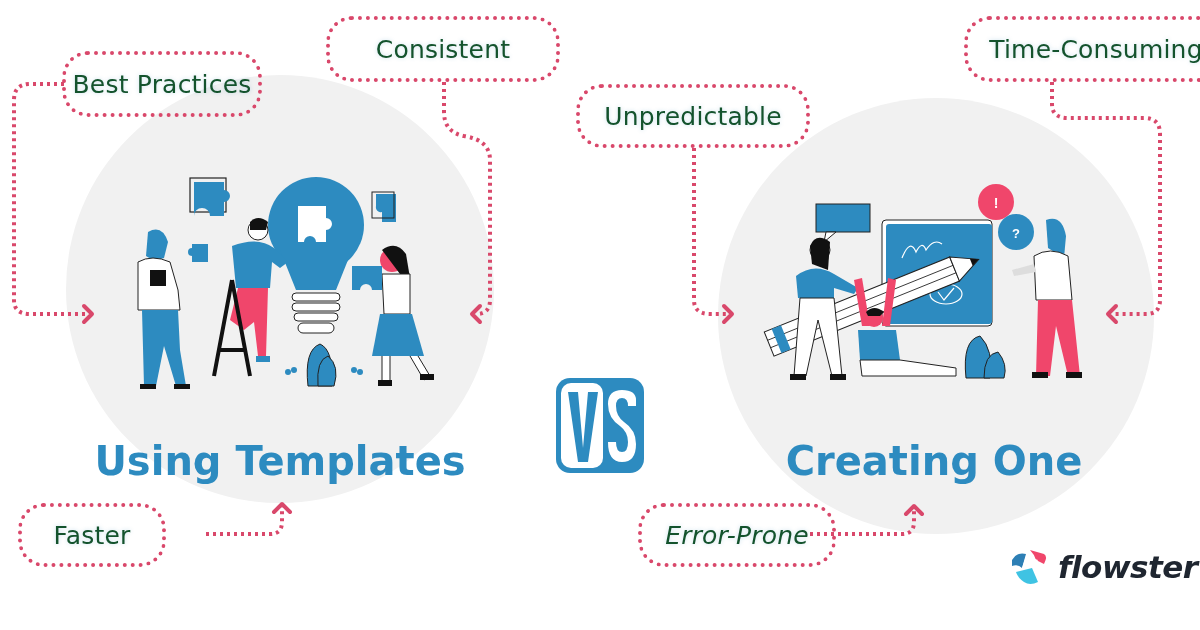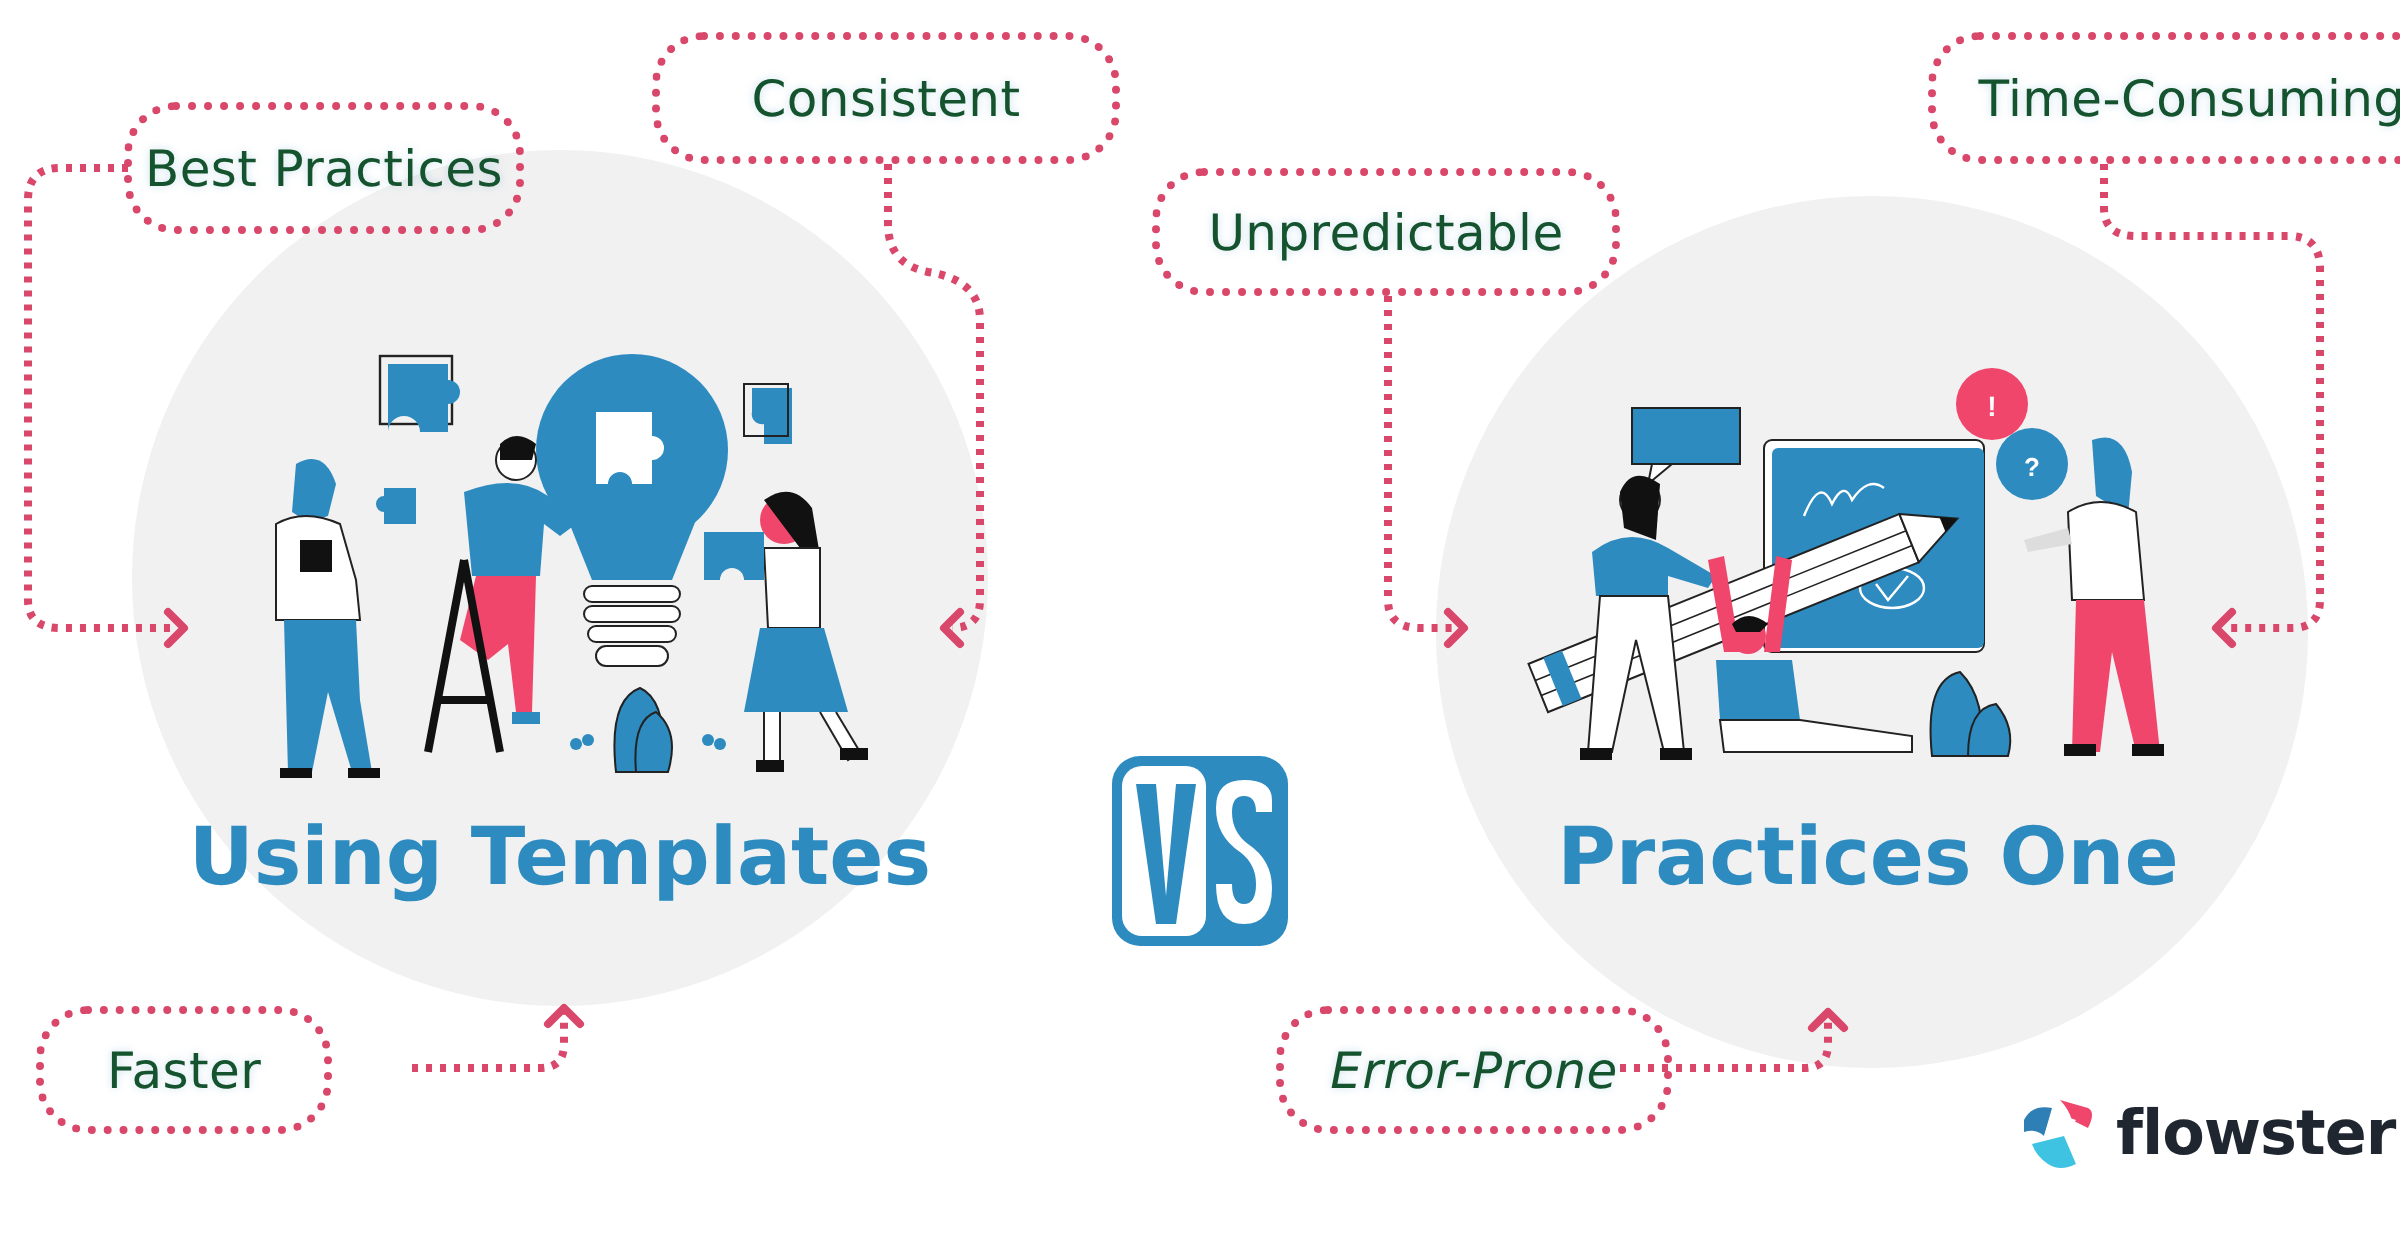--- a/index.html
+++ b/index.html
@@ -8,28 +8,28 @@
   .abs { position: absolute; }
   .circle { position: absolute; border-radius: 50%; background: #f1f1f1; }
   .pill {
     position: absolute; border: 4px dotted #d9486b; border-radius: 26px;
     display: flex; align-items: center; justify-content: center;
     color: #14532d; font-size: 25px; letter-spacing: 0.2px;
     text-shadow: 0 0 4px rgba(47,134,184,0.25); background: transparent;
   }
   .title {
     position: absolute; color: #2d8bc0; font-weight: bold; font-size: 40px;
-    text-align: center; white-space: nowrap;
+    text-align: center; white-space: nowrap; margin-top: 32px;
   }
   svg.conn { position: absolute; left: 0; top: 0; overflow: visible; }
   .vs {
     position: absolute; left: 556px; top: 378px; width: 88px; height: 95px;
     background: #2d8bc0; border-radius: 14px;
   }
-  .logo-text { position: absolute; left: 1058px; top: 549px; font-size: 31px; font-weight: bold; color: #1f2630; letter-spacing: -0.5px; }
+  .logo-text { position: absolute; left: 1058px; top: 549px; font-size: 31px; font-weight: bold; color: #1f2630; letter-spacing: -0.5px; font-style: italic; }
 </style>
 </head>
 <body>
 
 <div class="circle" style="left:66px; top:75px; width:428px; height:428px;"></div>
 <div class="circle" style="left:718px; top:98px; width:436px; height:436px;"></div>
 
 <svg class="conn" width="1200" height="630">
   <g fill="none" stroke="#d9486b" stroke-width="4" stroke-dasharray="3 4" stroke-linecap="butt">
 
@@ -170,21 +170,21 @@
 
   <path d="M296 40 Q312 34 316 56 L314 78 L298 68 Z" fill="#2d8bc0"></path>
   <path d="M284 76 Q300 66 318 76 L322 120 H286 Z" fill="#fff" stroke="#222" stroke-width="1"></path>
   <path d="M262 90 L284 84 L286 92 L264 96 Z" fill="#ddd"></path>
   <path d="M288 120 H322 L330 196 H318 L306 146 L300 196 H286 Z" fill="#f0466b"></path>
   <rect x="282" y="192" width="16" height="6" fill="#111"></rect>
     <rect x="316" y="192" width="16" height="6" fill="#111"></rect>
 </svg>
 
 <div class="title" style="left:80px; top:406px; width:400px;">Using Templates</div>
-<div class="title" style="left:734px; top:406px; width:400px;">Practices One</div>
+<div class="title" style="left:734px; top:406px; width:400px;">Creating One</div>
 
 <div class="vs">
   <svg width="88" height="95" viewBox="0 0 88 95">
     <rect x="5" y="5" width="42" height="85" rx="10" fill="#fff"></rect>
     <path d="M12 14 H22 L27 70 L32 14 H42 L32 84 H22 Z" fill="#2d8bc0"></path>
     <path d="M80 22 Q80 12 66 12 Q52 12 52 26 Q52 40 64 48 Q72 54 72 64 Q72 74 66 74 Q60 74 60 64 H52 Q52 84 66 84 Q80 84 80 66 Q80 52 68 44 Q60 38 60 28 Q60 20 66 20 Q72 20 72 28 H80 Z" fill="#fff"></path>
   </svg>
   
 </div>
 

